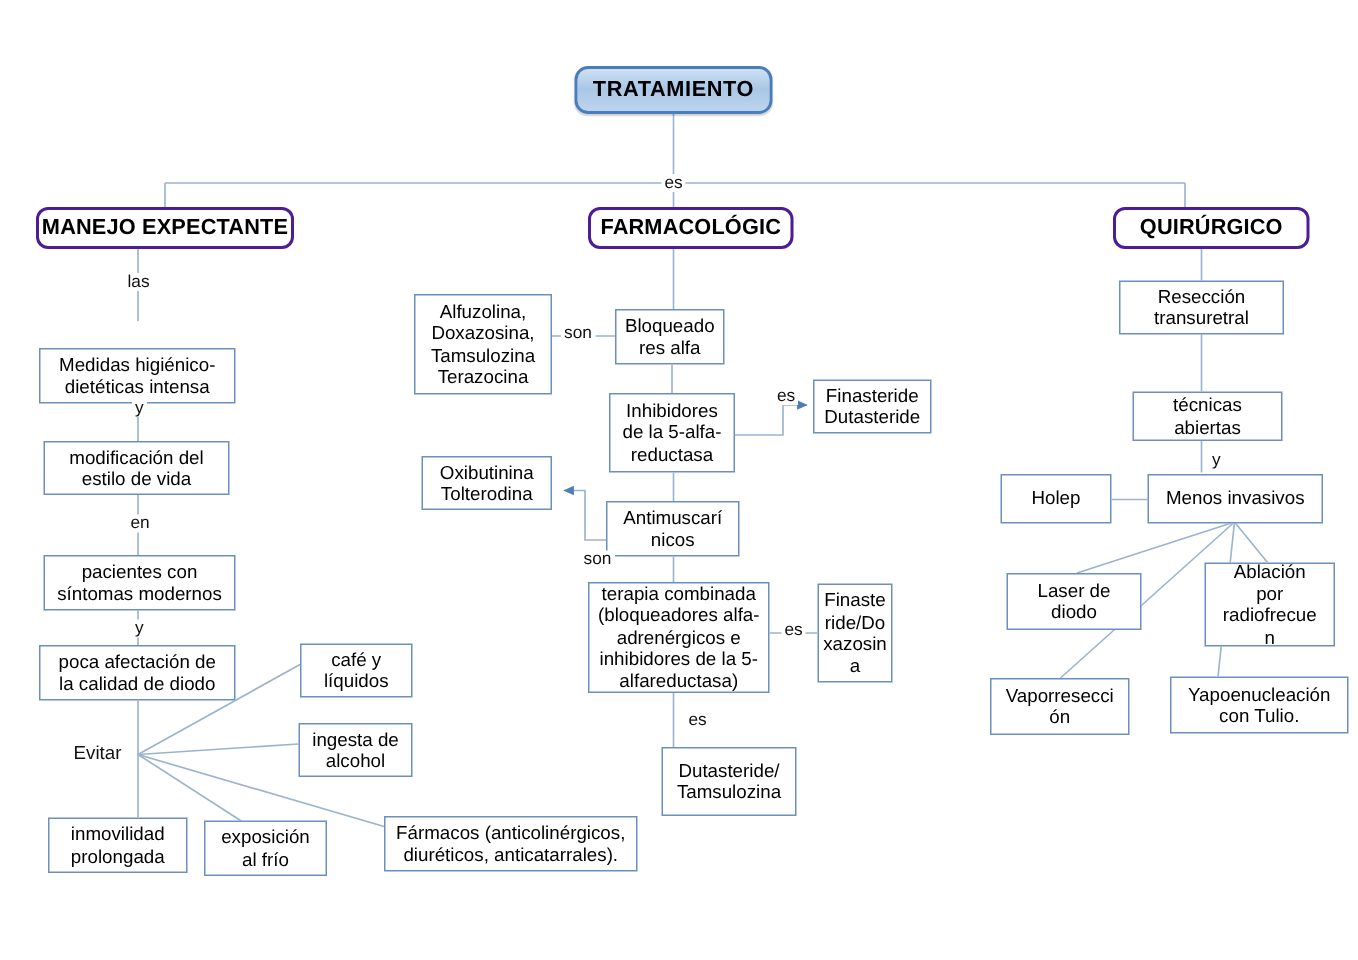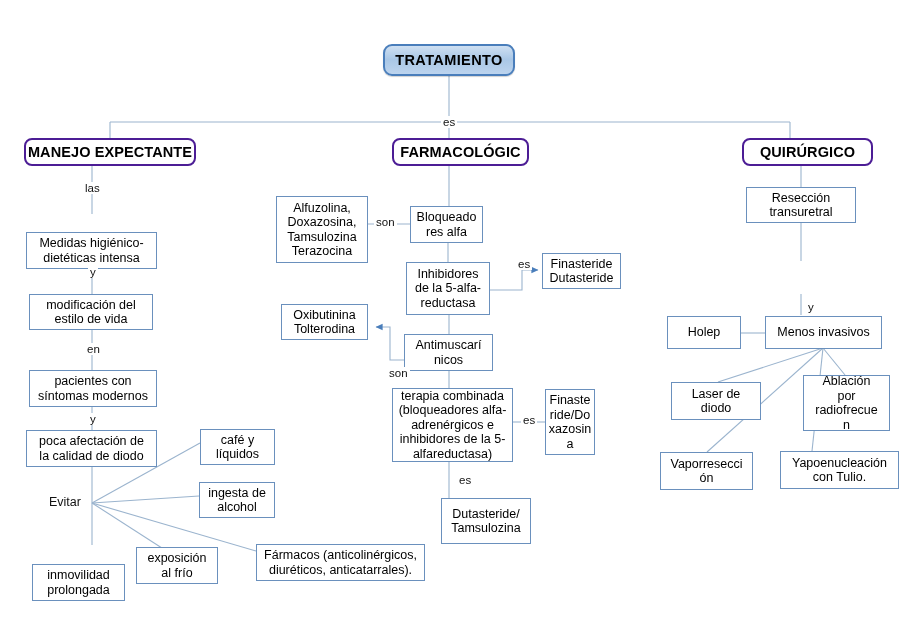--- a/index.html
+++ b/index.html
@@ -161,21 +161,21 @@
 la calidad de diodo</div>
 
   <div class="lnk big" style="left:47px;top:495px;">Evitar</div>
 
   <div class="node box" style="left:200px;top:429px;width:75px;height:36px;">café y
 líquidos</div>
   <div class="node box" style="left:199px;top:482px;width:76px;height:36px;">ingesta de
 alcohol</div>
   <div class="node box" style="left:256px;top:544px;width:169px;height:37px;">Fármacos (anticolinérgicos,
 diuréticos, anticatarrales).</div>
-  <div class="node box" style="left:32px;top:545px;width:93px;height:37px;margin-top:19px;">inmovilidad
+  <div class="node box" style="left:32px;top:545px;width:93px;height:37px;">inmovilidad
 prolongada</div>
   <div class="node box" style="left:136px;top:547px;width:82px;height:37px;">exposición
 al frío</div>
 
   <div class="node box" style="left:276px;top:196px;width:92px;height:67px;">Alfuzolina,
 Doxazosina,
 Tamsulozina
 Terazocina</div>
   <div class="lnk" style="left:374px;top:216px;">son</div>
   <div class="node box" style="left:410px;top:206px;width:73px;height:37px;">Bloqueado
@@ -204,20 +204,21 @@
 ride/Do
 xazosin
 a</div>
 
   <div class="lnk" style="left:457px;top:474px;">es</div>
   <div class="node box" style="left:441px;top:498px;width:90px;height:46px;">Dutasteride/
 Tamsulozina</div>
 
   <div class="node box" style="left:746px;top:187px;width:110px;height:36px;">Resección
 transuretral</div>
+  <div class="node box" style="left:755px;top:261px;width:100px;height:33px;">técnicas abiertas</div>
 
   <div class="lnk" style="left:806px;top:301px;">y</div>
   <div class="node box" style="left:667px;top:316px;width:74px;height:33px;">Holep</div>
   <div class="node box" style="left:765px;top:316px;width:117px;height:33px;">Menos invasivos</div>
 
   <div class="node box" style="left:671px;top:382px;width:90px;height:38px;">Laser de
 diodo</div>
   <div class="node box" style="left:803px;top:375px;width:87px;height:56px;">Ablación
 por
 radiofrecue

